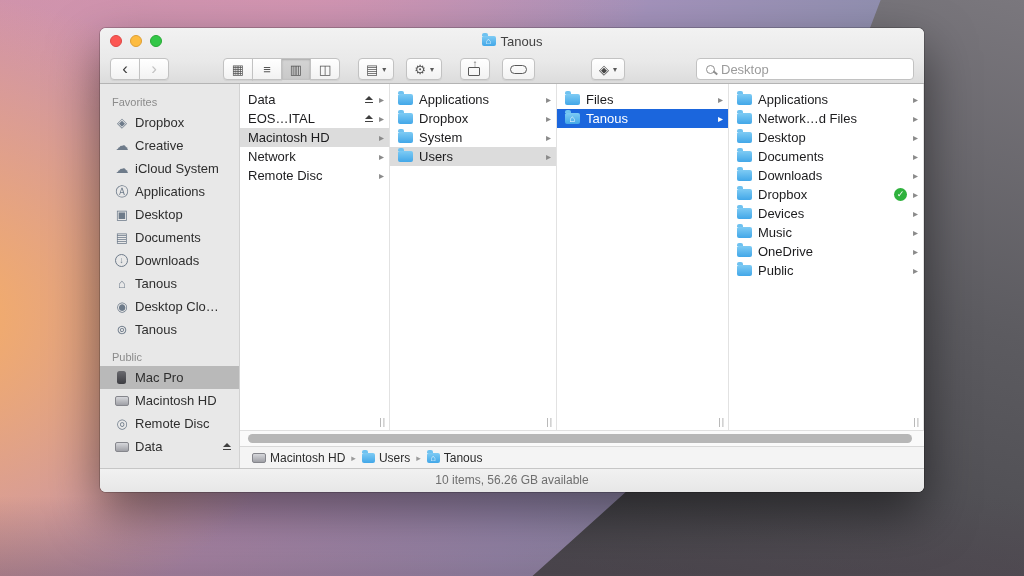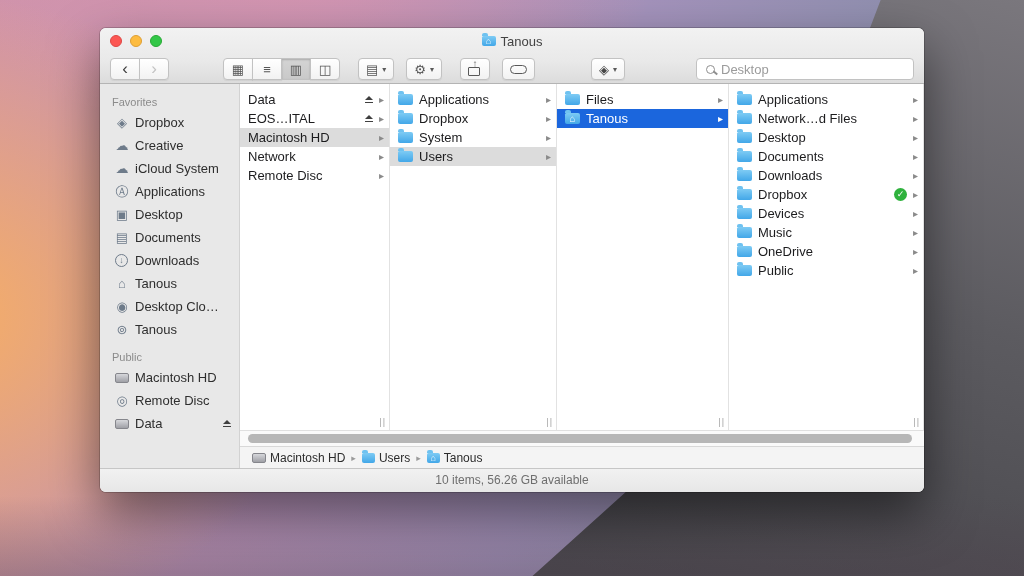--- a/index.html
+++ b/index.html
@@ -222,20 +222,24 @@
         </div>
         <div class="s-item">
           <span class="s-icon">◉</span>
           <span class="s-label">Desktop Clo…</span>
         </div>
         <div class="s-item">
           <span class="s-icon">⊚</span>
           <span class="s-label">Tanous</span>
         </div>
         <div class="s-header">Public</div>
+        <div class="s-item s-sel">
+          <span class="s-icon macpro"></span>
+          <span class="s-label">Mac Pro</span>
+        </div>
         <div class="s-item">
           <span class="s-icon drv"></span>
           <span class="s-label">Macintosh HD</span>
         </div>
         <div class="s-item">
           <span class="s-icon">◎</span>
           <span class="s-label">Remote Disc</span>
         </div>
         <div class="s-item">
           <span class="s-icon drv"></span>

